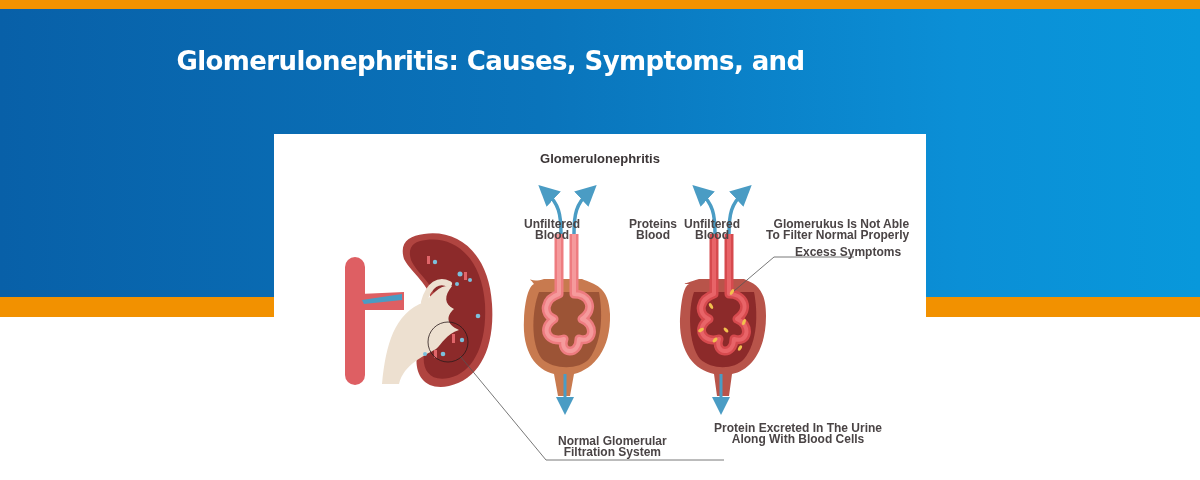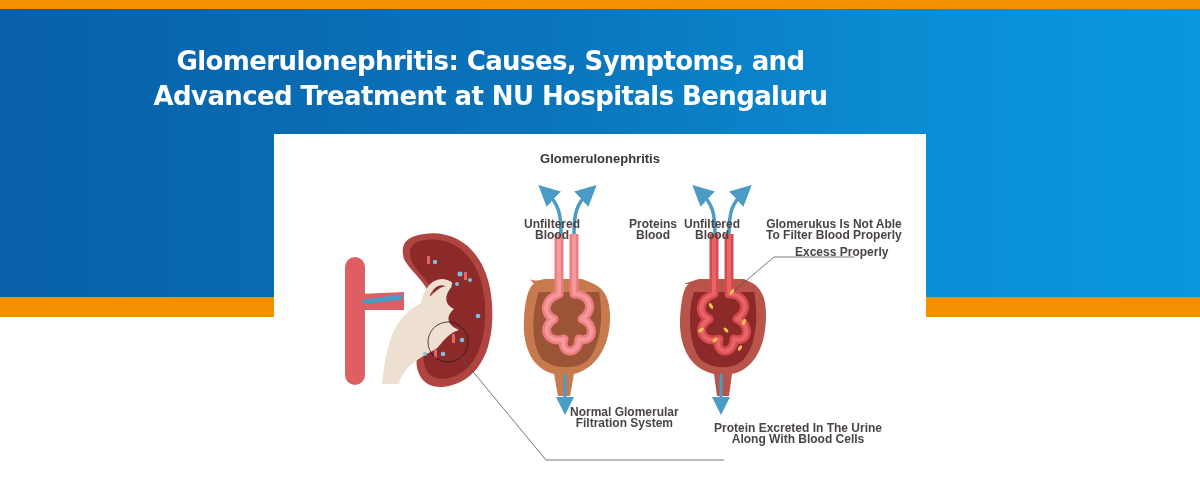--- a/index.html
+++ b/index.html
@@ -36,21 +36,20 @@
 </style>
 </head>
 <body>
 
 <div class="top-bar"></div>
 <div class="hero-bg"></div>
 <div class="orange-stripe"></div>
 
 <h1 class="title">
   <span>Glomerulonephritis: Causes, Symptoms, and</span><br>
-  <span>Advanced Treatment at NU Hospitals Bengaluru</span>
 </h1>
 
 <div class="card">
   <svg width="652" height="346" viewBox="0 0 652 346">
     <defs>
       <marker id="ah" markerWidth="6" markerHeight="6" refX="3" refY="3" orient="auto">
         <path d="M0,0 L6,3 L0,6 Z" fill="#4a9cc4"></path>
       </marker>
     </defs>
 
@@ -125,31 +124,31 @@
   <div class="diagram-title">Glomerulonephritis</div>
 
   <div class="lbl" style="left:250px; top:85px;">
     <span>Unfiltered</span><br>
     <span>Blood</span>
   </div>
   <div class="lbl" style="left:355px; top:85px;">
     <span>Proteins</span><br>
     <span>Blood</span>
   </div>
-  <div class="lbl" style="left:284px; top:273px;margin-left:12px;">
+  <div class="lbl" style="left:284px; top:302px;">
     <span>Normal Glomerular</span><br>
     <span>Filtration System</span>
   </div>
 
   <div class="lbl" style="left:410px; top:85px;">
     <span>Unfiltered</span><br>
     <span>Blood</span>
   </div>
   <div class="lbl" style="left:492px; top:85px;text-align:right;">
     <span>Glomerukus Is Not Able</span><br>
-    <span>To Filter Blood Properly</span>
+    <span>To Filter Normal Properly</span>
   </div>
-  <div class="lbl" style="left:521px; top:113px;">Excess Properly</div>
+  <div class="lbl" style="left:521px; top:113px;">Excess Symptoms</div>
   <div class="lbl" style="left:440px; top:289px;">
     <span>Protein  Excreted In The Urine</span><br>
     <span>Along With Blood Cells</span>
   </div>
 </div>
 
 </body></html>

